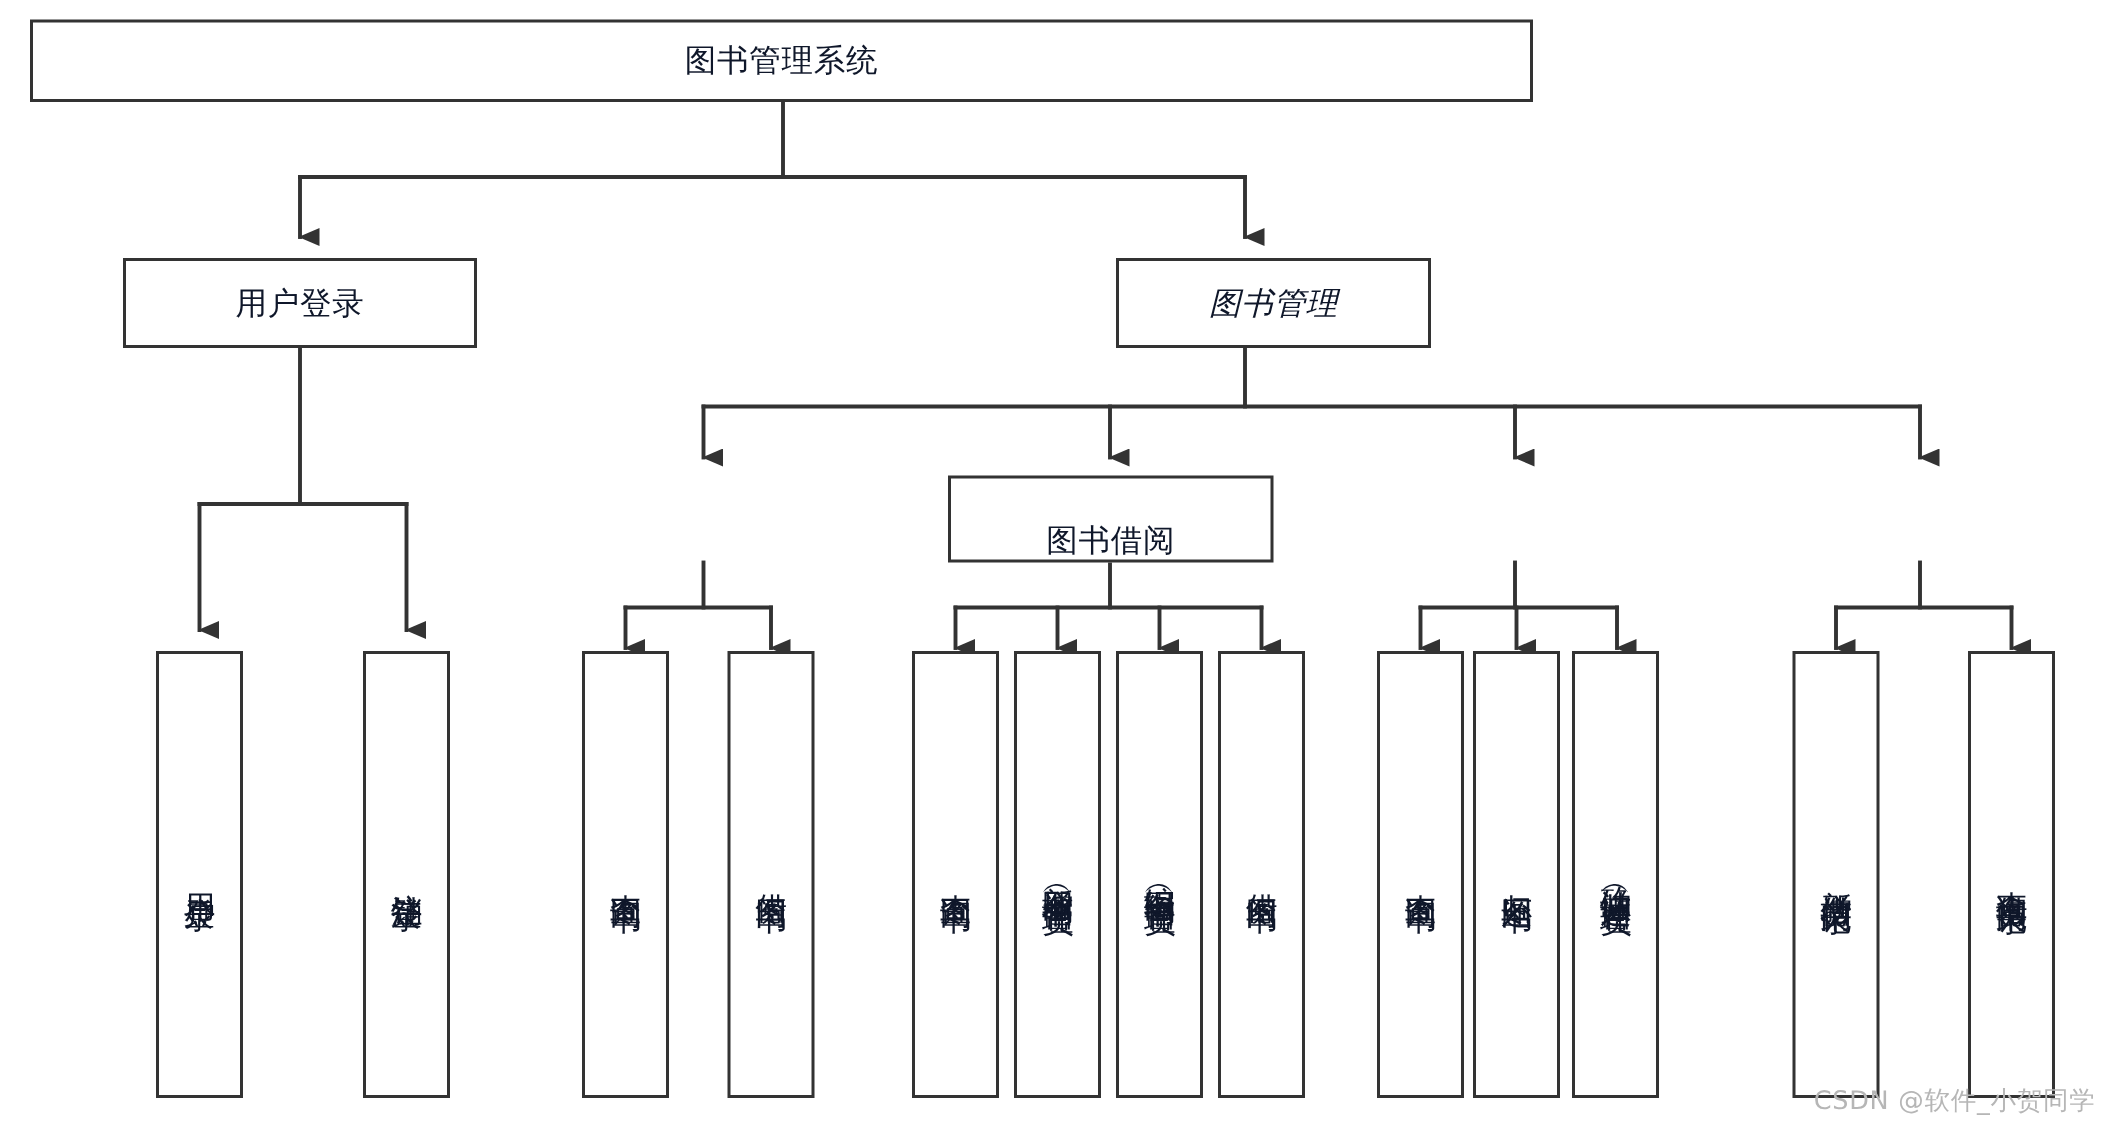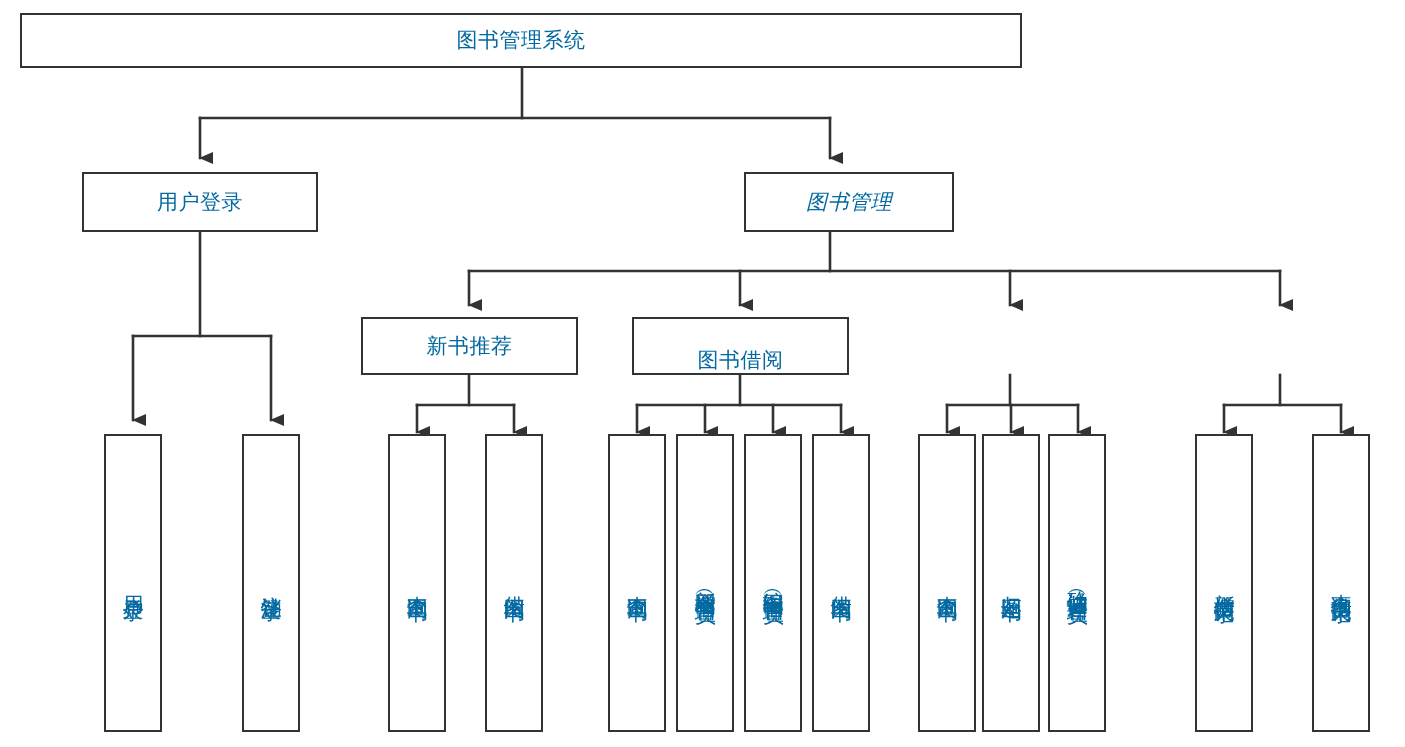--- a/index.html
+++ b/index.html
@@ -27,21 +27,21 @@
     pointer-events: none;
   }
   .node {
     position: absolute;
     box-sizing: border-box;
     background: #ffffff;
     border: 2px solid #333333;
     display: flex;
     align-items: center;
     justify-content: center;
-    color: #0369a1;
+    color: #0f172a;
   }
   .node-label {
     display: block;
     text-align: center;
     line-height: 1.18;
     letter-spacing: 0.5px;
   }
   
   .node.horiz .node-label {
     font-size: 21px;
@@ -133,23 +133,20 @@
   </div>
 
   <div class="node horiz" style="left:82px; top:172px; width:236px; height:60px;">
     <span class="node-label">用户登录</span>
   </div>
 
   <div class="node horiz" style="left:744px; top:172px; width:210px; height:60px;font-style:italic;">
     <span class="node-label">图书管理</span>
   </div>
 
-  <div class="node horiz" style="left:361px; top:317px; width:217px; height:58px;">
-    <span class="node-label">新书推荐</span>
-  </div>
 
   <div class="node horiz" style="left:632px; top:317px; width:217px; height:58px;align-items:flex-end;">
     <span class="node-label">图书借阅</span>
   </div>
 
 
 
   <div class="node vert" style="left:104px; top:434px; width:58px; height:298px;">
     <span class="node-label">用户登录</span>
   </div>
@@ -195,14 +192,15 @@
   </div>
 
   <div class="node vert" style="left:1195px; top:434px; width:58px; height:298px;">
     <span class="node-label">新增借阅记录</span>
   </div>
 
   <div class="node vert" style="left:1312px; top:434px; width:58px; height:298px;">
     <span class="node-label">查询借阅记录</span>
   </div>
 
+  <div id="watermark">CSDN @软件_小贺同学</div>
 
 </div>
 
 </body></html>

